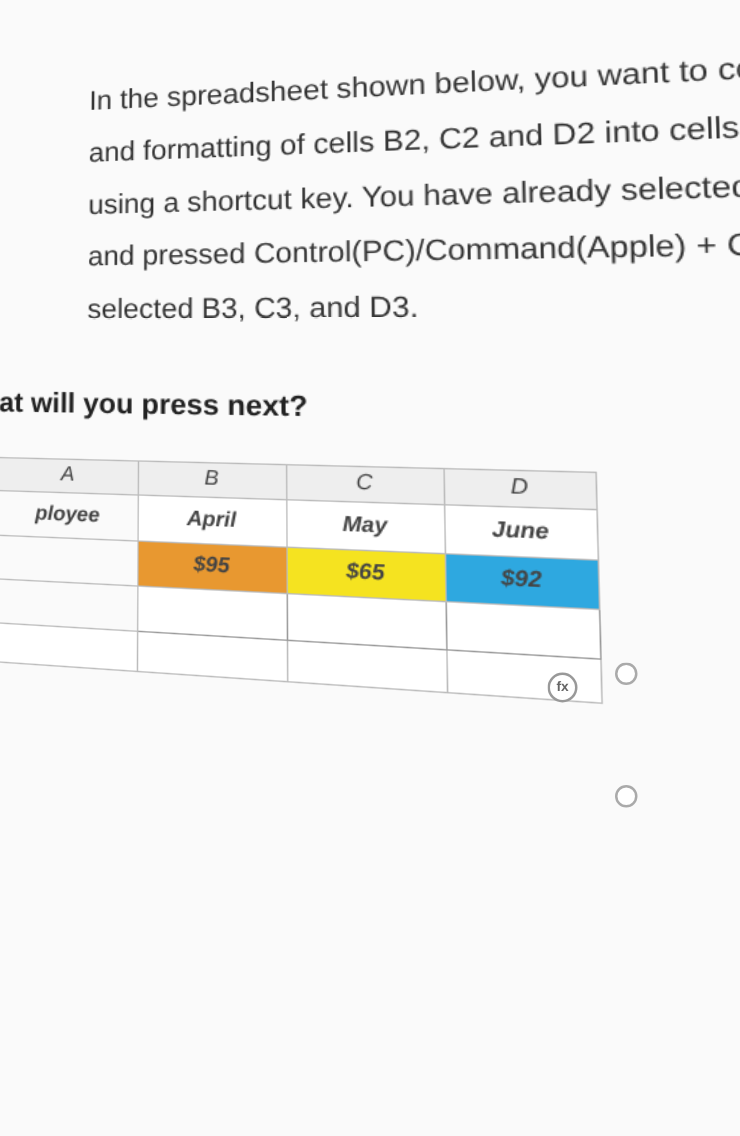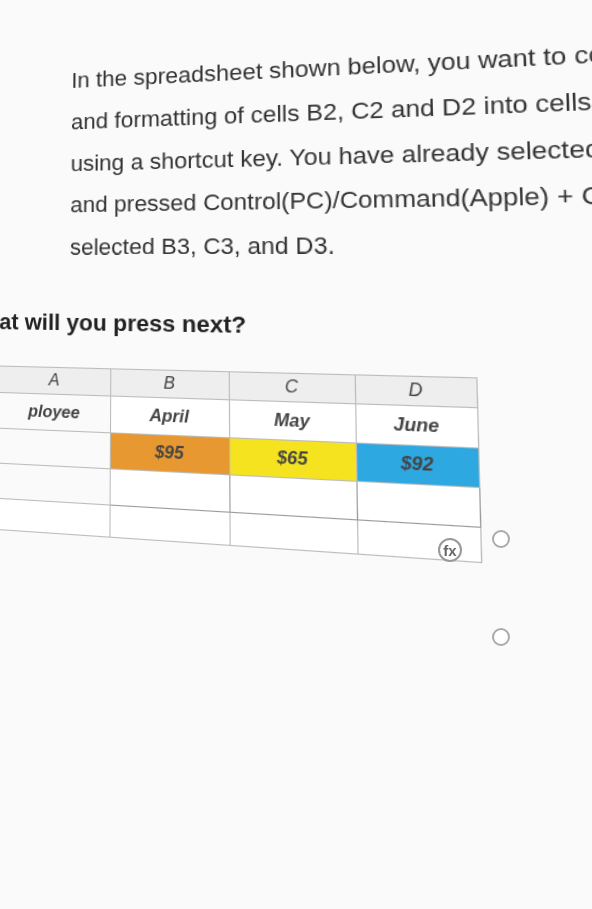--- a/index.html
+++ b/index.html
@@ -126,21 +126,21 @@
       right: 130px;
       top: 538px;
       width: 24px;
       height: 24px;
       border: 2px solid #999;
       border-radius: 50%;
       background: #fff;
       display: flex;
       align-items: center;
       justify-content: center;
-      font-size: 15px;
+      font-size: 11px;
       color: #666;
       font-weight: bold;
     }
   </style>
 </head>
 <body>
 
 <div class="content-wrapper">
 
   <div class="instruction-block">

